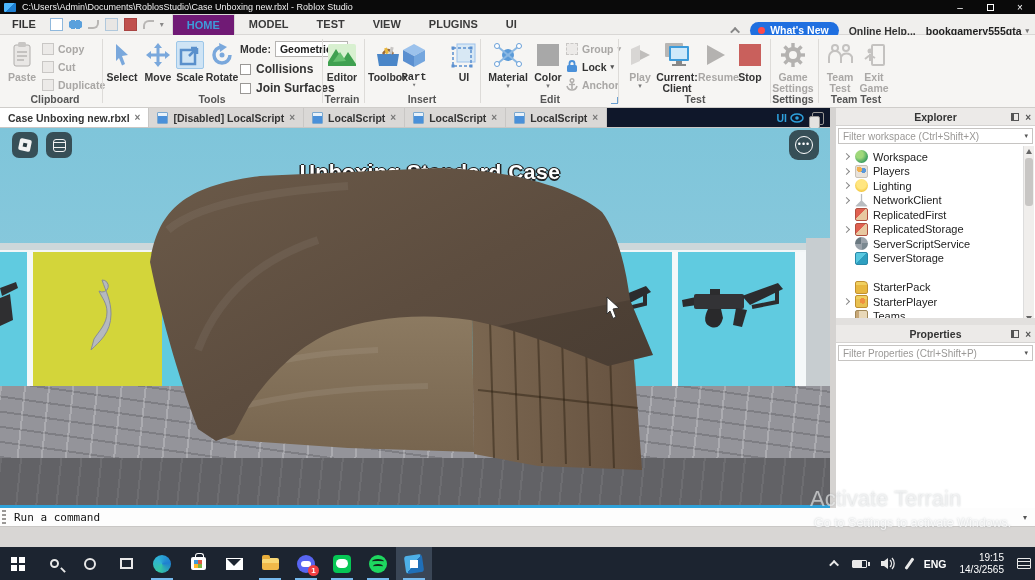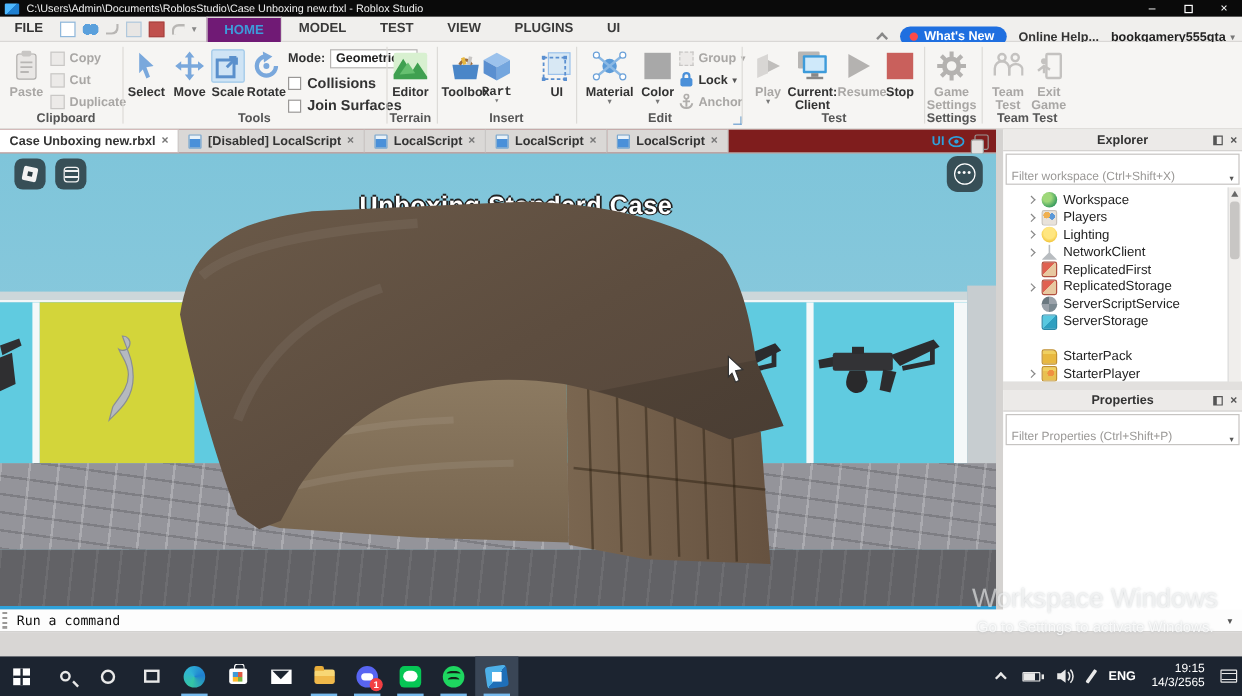--- a/index.html
+++ b/index.html
@@ -48,21 +48,21 @@
   .smallbtn { display:flex; align-items:center; gap:4px; font-size:10.5px; color:#a9a7a5; font-weight:bold; height:15px; }
   .sico { width:12px; height:12px; border:1px solid #c9c7c5; background:#eceae8; }
   .selbox { background:#cfe4f5; border:1px solid #9cc6e8; border-radius:2px; }
   .mode-row { display:flex; align-items:center; gap:4px; font-size:10.5px; color:#333; font-weight:bold; }
   .mode-select { border:1px solid #b6b4b2; background:#fff; font-size:10.5px; padding:1px 4px; display:flex; gap:8px; align-items:center; color:#222; }
   .cbrow { display:flex; align-items:center; gap:5px; font-size:12px; color:#333; font-weight:bold; margin-top:5px; }
   .cb { width:11px; height:11px; border:1px solid #9a9896; background:#fff; }
   .caret-under { font-size:7px; color:#777; line-height:5px; }
 
   
-  .tabbar { position:absolute; left:0; top:108px; width:830px; height:20px; background:#7f1d1d; border-bottom:1px solid #c9c7c5; display:flex; }
+  .tabbar { position:absolute; left:0; top:108px; width:830px; height:20px; background:#0f172a; border-bottom:1px solid #c9c7c5; display:flex; }
   .dtab { display:flex; align-items:center; gap:5px; font-size:10.5px; font-weight:bold; color:#333; padding:0 8px; border-right:1px solid #c9c7c5; background:#dad8d6; }
   .dtab.active { background:#fff; }
   .dtab .closex { color:#777; font-size:10px; }
   .script-ico { width:11px; height:12px; background:linear-gradient(180deg,#e8f2fa 0 30%,#4a90d9 30% 100%); border:1px solid #7aa8d0; border-radius:1px; }
   .tabbar-right { position:absolute; right:0; top:0; height:20px; display:flex; align-items:center; gap:8px; padding-right:6px; }
   .ui-toggle { color:#2ea0dc; font-size:10.5px; font-weight:bold; display:flex; align-items:center; gap:3px; }
   .panels-ico { width:12px; height:13px; border:1.5px solid #9a9896; border-radius:2px; position:relative; }
   .panels-ico::before { content:""; position:absolute; left:-4px; top:3px; width:9px; height:11px; border:1.5px solid #9a9896; border-radius:2px; background:#e4e2e0; }
 
   
@@ -89,23 +89,23 @@
   .dots-btn { position:absolute; left:789px; top:2px; width:30px; height:30px; border-radius:9px; background:rgba(42,58,64,.85); display:flex; align-items:center; justify-content:center; }
   .dots-circle { width:18px; height:18px; border:1.5px solid #fff; border-radius:50%; color:#fff; font-size:9px; line-height:15px; text-align:center; letter-spacing:1px; }
   .cursor-svg { position:absolute; left:604px; top:168px; }
 
   
   .vsplit { position:absolute; left:830px; top:108px; width:6px; height:400px; background:#d5d3d1; }
   .rpanel { position:absolute; left:836px; width:199px; background:#fff; }
   .phead { height:18px; background:#eceae8; border-bottom:1px solid #d5d3d1; display:flex; align-items:center; justify-content:center; position:relative; font-size:10.5px; font-weight:bold; color:#333; }
   .phead-icos { position:absolute; right:4px; top:0; height:18px; display:flex; align-items:center; gap:6px; color:#555; font-size:10px; }
   .dock-ico { width:8px; height:8px; border:1px solid #555; border-left-width:3px; }
-  .filterbox { height:26px; margin:2px 2px; border:1px solid #c6c4c2; background:#fff; font-size:10px; color:#9a9896; display:flex; align-items:flex-end; padding:0 4px; justify-content:space-between; }
+  .filterbox { height:16px; margin:2px 2px; border:1px solid #c6c4c2; background:#fff; font-size:10px; color:#9a9896; display:flex; align-items:center; padding:0 4px; justify-content:space-between; }
   .tree { position:relative; height:178px; overflow:hidden; }
-  .trow { position:absolute; left:13px; width:185px; height:15px; display:flex; align-items:center; font-size:11px; color:#222;text-align:right; }
+  .trow { position:absolute; left:0; width:185px; height:15px; display:flex; align-items:center; font-size:11px; color:#222;text-align:right; }
   .tchev { width:5px; height:5px; border-top:1.5px solid #888; border-right:1.5px solid #888; transform:rotate(45deg); margin-left:8px; }
   .tchev.none { border:none; }
   .ti { width:13px; height:13px; margin-left:6px; margin-right:5px; border-radius:2px; flex:0 0 13px; }
   .ti-workspace { border-radius:50%; background:radial-gradient(circle at 35% 35%,#9fd87a 0 30%,#3fa060 70%,#2c7f4e); }
   .ti-players { background:radial-gradient(circle at 30% 30%,#f0b050 0 25%,transparent 26%),radial-gradient(circle at 70% 40%,#5a98d8 0 25%,transparent 26%),linear-gradient(180deg,#e8e2da 0 100%); border:1px solid #c8c2ba; }
   .ti-lighting { border-radius:50%; background:radial-gradient(circle at 50% 40%,#ffe680 0 45%,#f0c030 80%); }
   .ti-network { background:linear-gradient(180deg,#b8bcc0 0 100%); clip-path:polygon(45% 0,55% 0,55% 55%,100% 100%,0 100%,45% 55%); }
   .ti-replicated { background:linear-gradient(135deg,#e06050 0 45%,#e8c8a0 45% 100%); border:1px solid #b05040; }
   .ti-scriptservice { border-radius:50%; background:conic-gradient(#9aa2aa 0 25%,#7a8890 25% 50%,#9aa2aa 50% 75%,#6a7880 75% 100%); }
   .ti-serverstorage { background:linear-gradient(135deg,#58c8e0 0 50%,#2e9fc0 50% 100%); border:1px solid #2888a8; }
@@ -721,21 +721,21 @@
   </div>
 
   <div class="cmdbar">
     <span class="drag-dots"></span>
     <span class="cmd-text">Run a command</span>
     <span class="cmd-caret">▾</span>
   </div>
   <div class="statusstrip"></div>
 
   <div class="watermark">
-    <div class="wm1">Workspace Windows</div>
+    <div class="wm1">Activate Terrain</div>
     <div class="wm2">Go to Settings to activate Windows.</div>
   </div>
 
   <div class="taskbar">
     <div class="tb-cell">
         <span class="win-grid"></span>
       </div>
     <div class="tb-cell">
         <span class="search-glyph"></span>
       </div>

